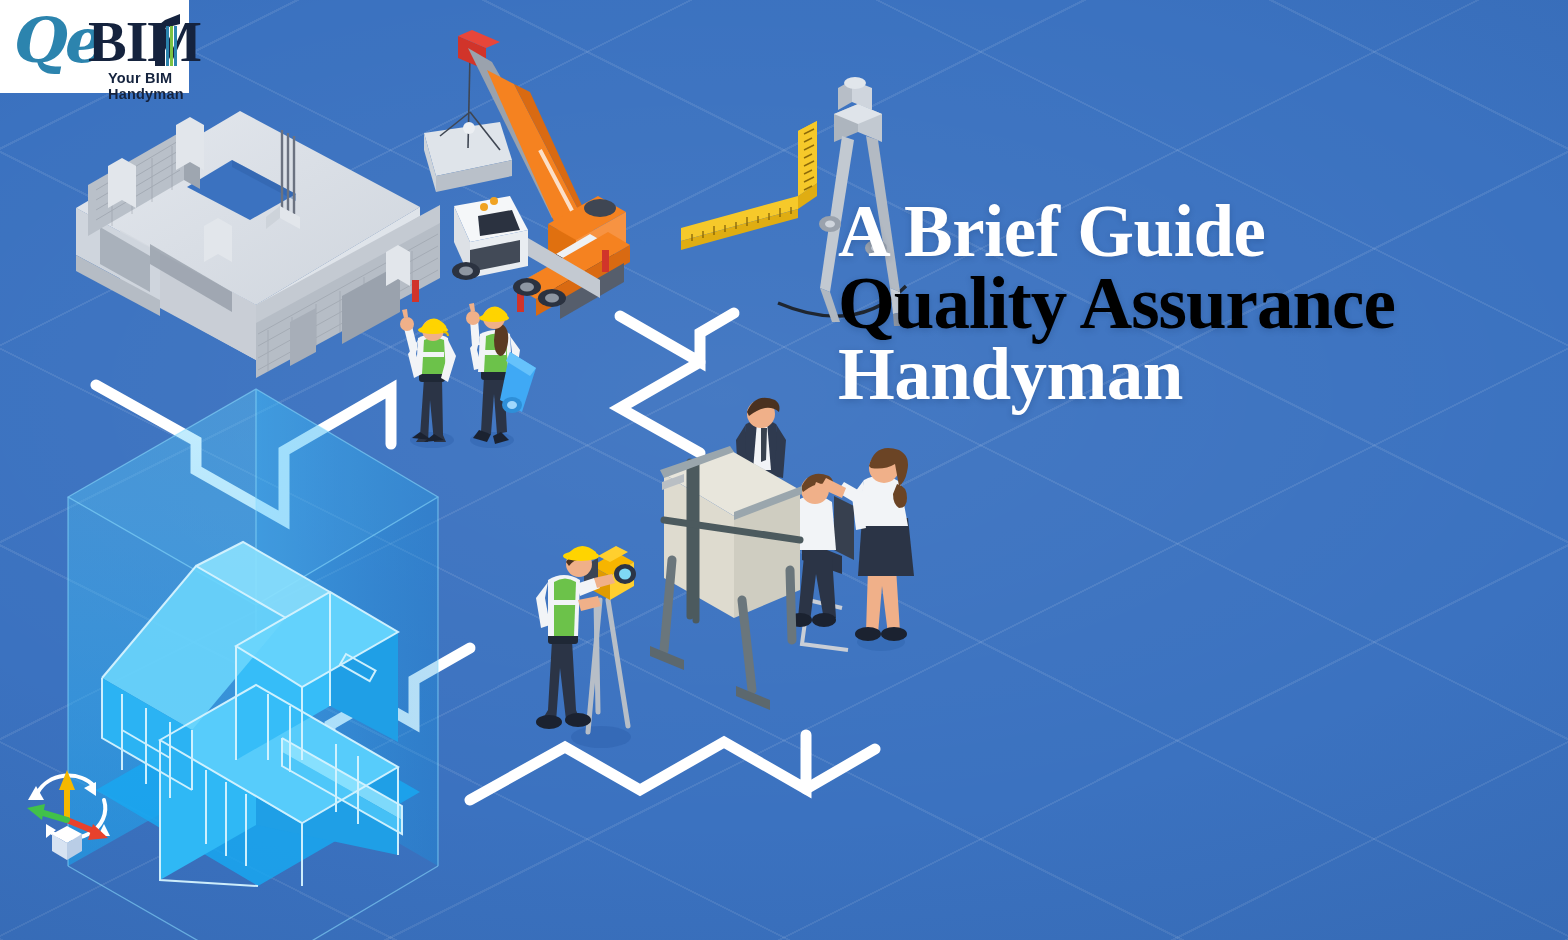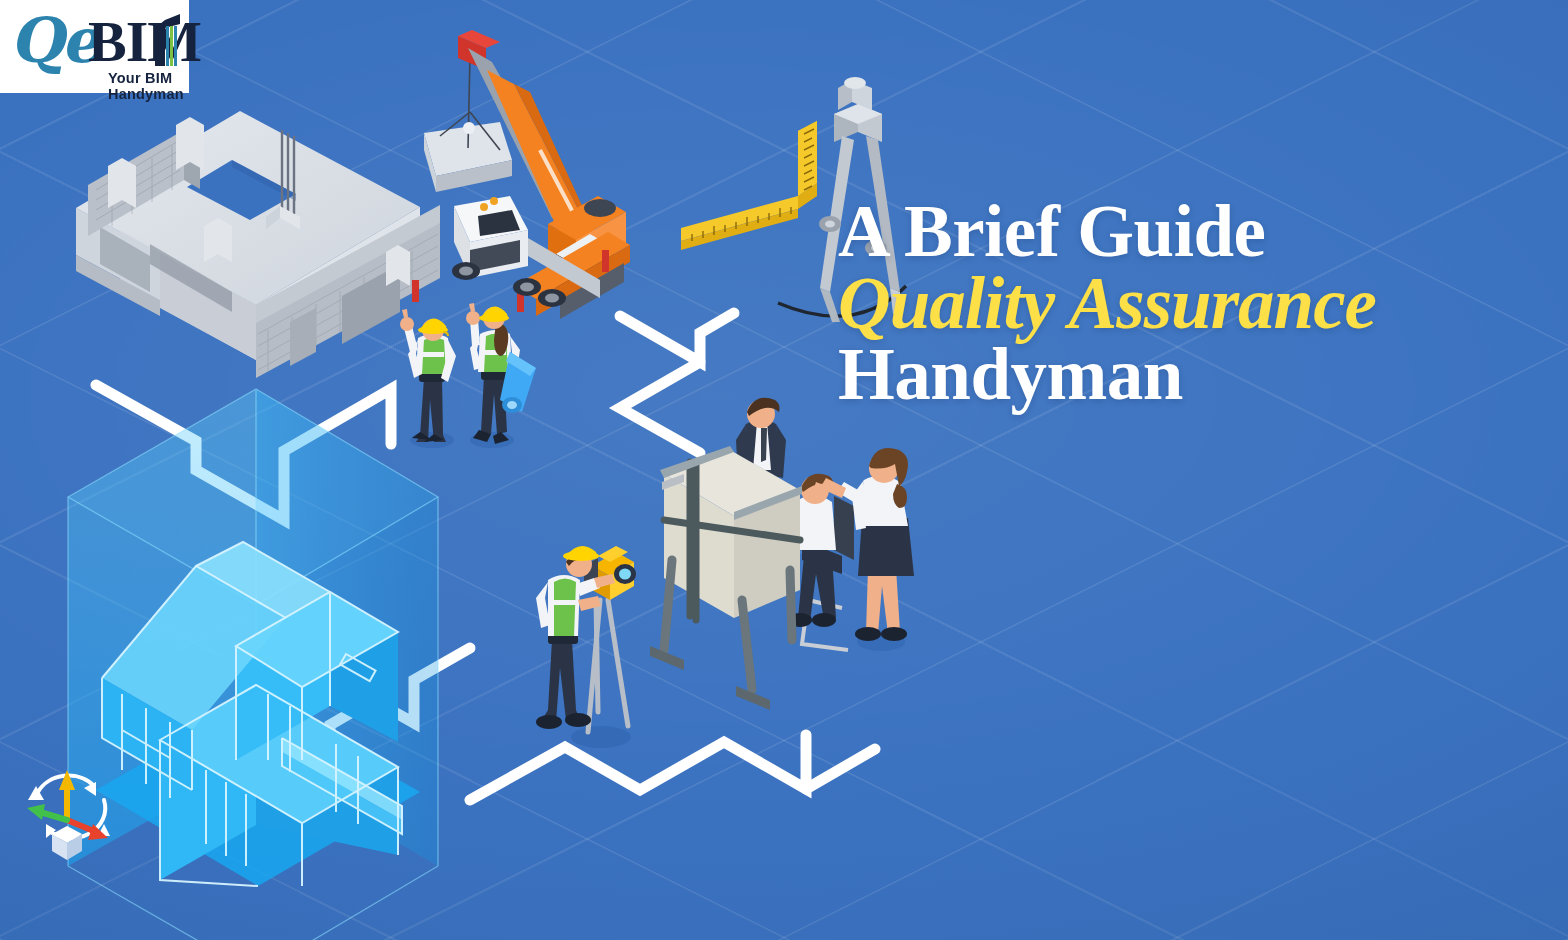--- a/index.html
+++ b/index.html
@@ -26,21 +26,21 @@
   .logo-bim{position:absolute;left:88px;top:8px;font-family:"Liberation Serif",serif;
     font-size:58px;font-weight:700;color:#15233e;letter-spacing:-1px;}
   .logo-tower{position:absolute;left:155px;top:14px;width:25px;height:52px;}
   .logo-tag{position:absolute;left:76px;top:70px;font-size:14.5px;font-weight:700;color:#15233e;letter-spacing:.2px;margin-left:32px;}
 
   
   .headline{position:absolute;left:838px;top:196px;width:730px;text-align:left;
     font-family:"Liberation Serif", serif;line-height:.98;}
   .hl-line{display:block;color:#ffffff;font-weight:700;font-size:73px;letter-spacing:-.5px;
     text-shadow:0 2px 6px rgba(14,40,82,.22);}
-  .hl-accent{display:block;color:#fde047;font-weight:700;font-style:italic;font-size:73px;letter-spacing:-1px;
+  .hl-accent{display:block;color:#000000;font-weight:700;font-size:73px;letter-spacing:-1px;
     text-shadow:0 2px 6px rgba(14,40,82,.22);}
 
   
   .scene{position:absolute;left:0;top:0;width:1568px;height:940px;}
 </style>
 </head>
 <body>
 
 <div id="stage">
 

